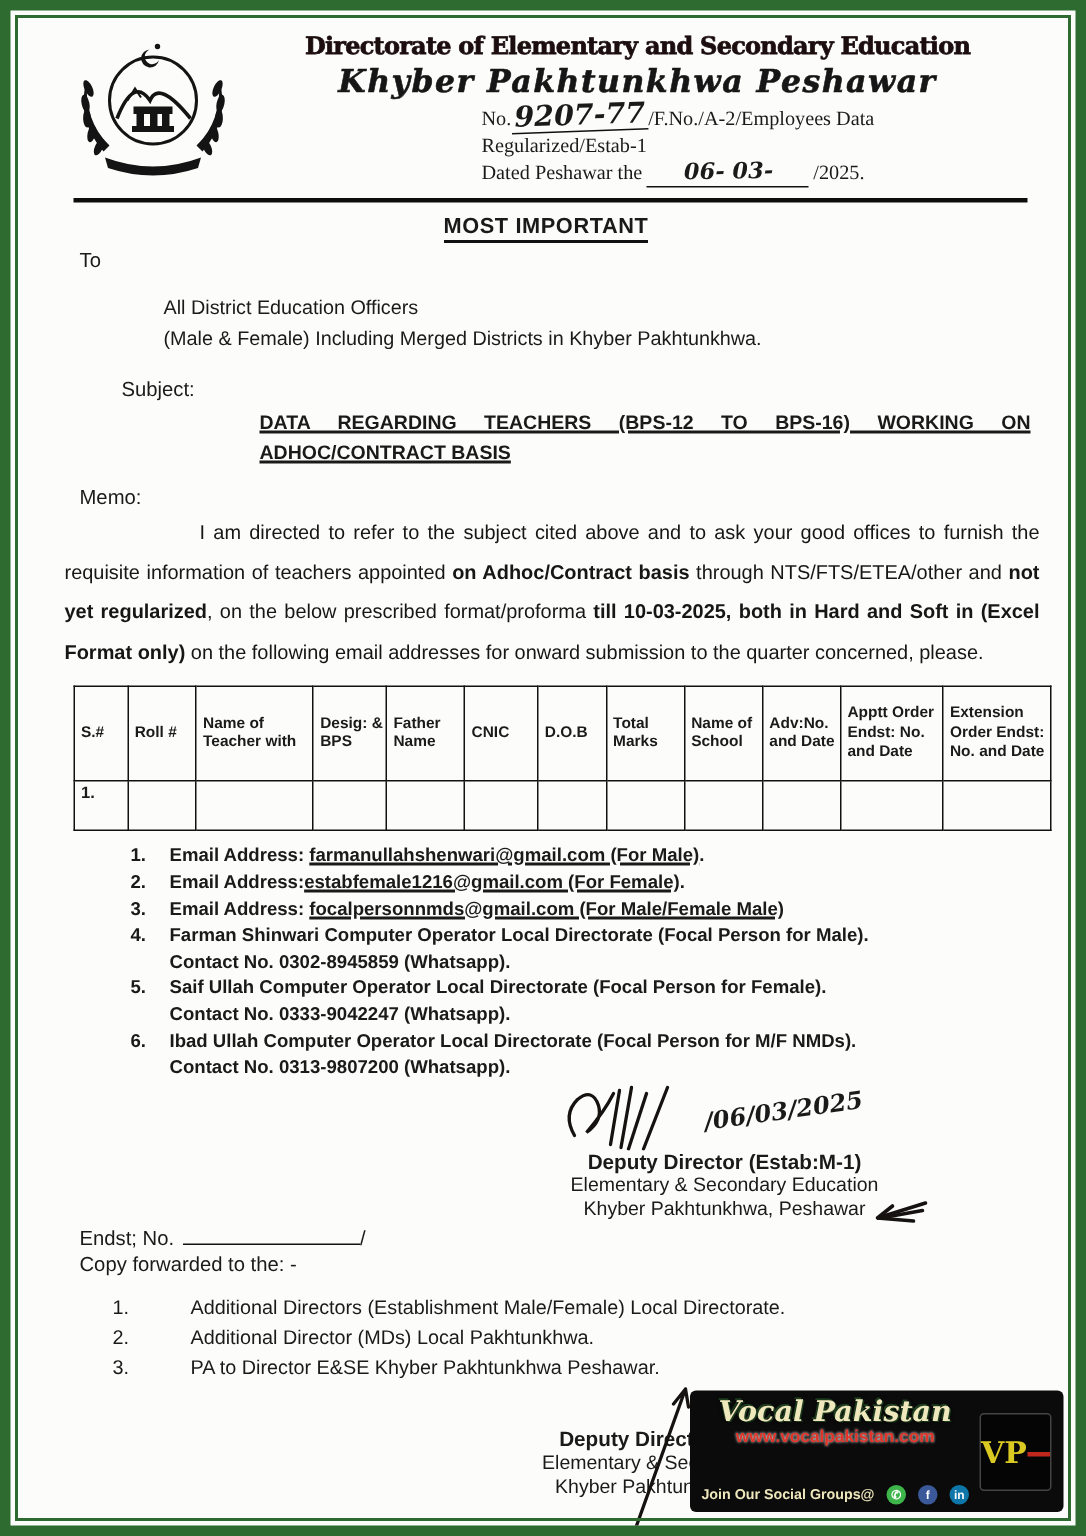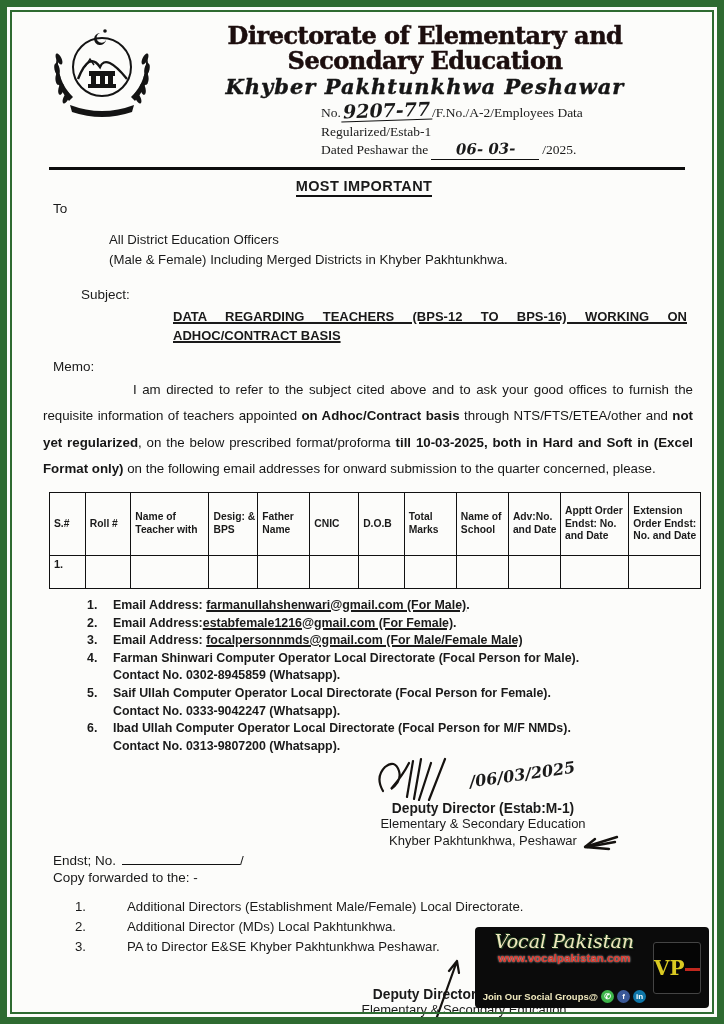--- a/index.html
+++ b/index.html
@@ -9,21 +9,21 @@
     font-family:"Liberation Sans",sans-serif;color:#1a1a1a;
   }
   .page::after{content:"";position:absolute;inset:3px;border:2px solid #2e6b31;pointer-events:none;}
   .inner{position:relative;height:100%;padding:10px 30px 0 34px;box-sizing:border-box;overflow:hidden;}
 
   
   .header{display:flex;align-items:flex-start;margin-top:4px;}
   .emblem{flex:0 0 122px;height:102px;}
   .titles{flex:1;text-align:center;padding-top:2px;}
   .org-name{
-    font-family:"DejaVu Serif",serif;font-weight:900;font-size:24px;line-height:1.05;
+    font-family:"DejaVu Serif",serif;font-weight:900;font-size:16px;line-height:1.05;
     color:#1c0e0e;letter-spacing:-0.5px;-webkit-text-stroke:0.5px #1c0e0e;
   }
   .org-loc{
     font-family:"DejaVu Serif",serif;font-weight:900;font-style:italic;font-size:21px;
     color:#161616;letter-spacing:1px;margin-top:1px;-webkit-text-stroke:0.4px #161616;
   }
   .refblock{font-family:"Liberation Serif",serif;font-size:13.5px;margin:2px 0 0 158px;line-height:1.35;}
   .hw{font-family:"DejaVu Serif",serif;font-style:italic;font-weight:bold;display:inline-block;}
   .hw-no{font-size:19px;transform:rotate(-2deg);border-bottom:1.5px solid #111;padding:0 2px;line-height:1;}
   .date-blank{display:inline-block;min-width:108px;border-bottom:1.5px solid #111;text-align:center;margin:0 3px;}
@@ -84,25 +84,25 @@
   .sig2{width:330px;margin:30px 58px 0 auto;text-align:center;position:relative;}
   .sig2-stroke{position:absolute;left:90px;top:-32px;pointer-events:none;}
 
   
   .watermark{
     position:absolute;right:8px;bottom:9px;background:#0b0b0b;border-radius:4px;
     display:flex;align-items:center;gap:7px;padding:5px 8px;z-index:5;
   }
   .wm-left{text-align:center;}
   .wm-brand{
-    font-family:"DejaVu Serif",serif;font-style:italic;font-weight:normal;font-size:19px;
+    font-family:"DejaVu Serif",serif;font-style:italic;font-weight:bold;font-size:19px;
     color:#efe8bd;text-shadow:1px 1px 0 #1e3b1e,-1px -1px 0 #1e3b1e,0 0 3px #000;line-height:1;
   }
   .wm-url{font-weight:bold;font-size:11.5px;color:#e03428;text-shadow:0 0 2px #fff;line-height:1.3;}
-  .wm-social{display:flex;align-items:center;justify-content:center;gap:3px;font-size:9.5px;color:#efe8bd;font-weight:bold;margin-top:24px;}
+  .wm-social{display:flex;align-items:center;justify-content:center;gap:8px;font-size:9.5px;color:#efe8bd;font-weight:bold;margin-top:24px;}
   .soc{width:13px;height:13px;border-radius:50%;display:inline-flex;align-items:center;justify-content:center;
        font-size:8px;color:#fff;font-weight:bold;line-height:1;}
   .soc-wa{background:#3db54a;}
   .soc-fb{background:#3b5998;}
   .soc-in{background:#0e76a8;}
   .wm-logo{
     width:46px;height:50px;background:#050505;border:1px solid #444;border-radius:3px;
     display:flex;flex-direction:row;align-items:center;justify-content:center;
   }
   .wm-logo-text{font-family:"DejaVu Serif",serif;font-weight:bold;font-size:20px;color:#d9c922;line-height:1;}

